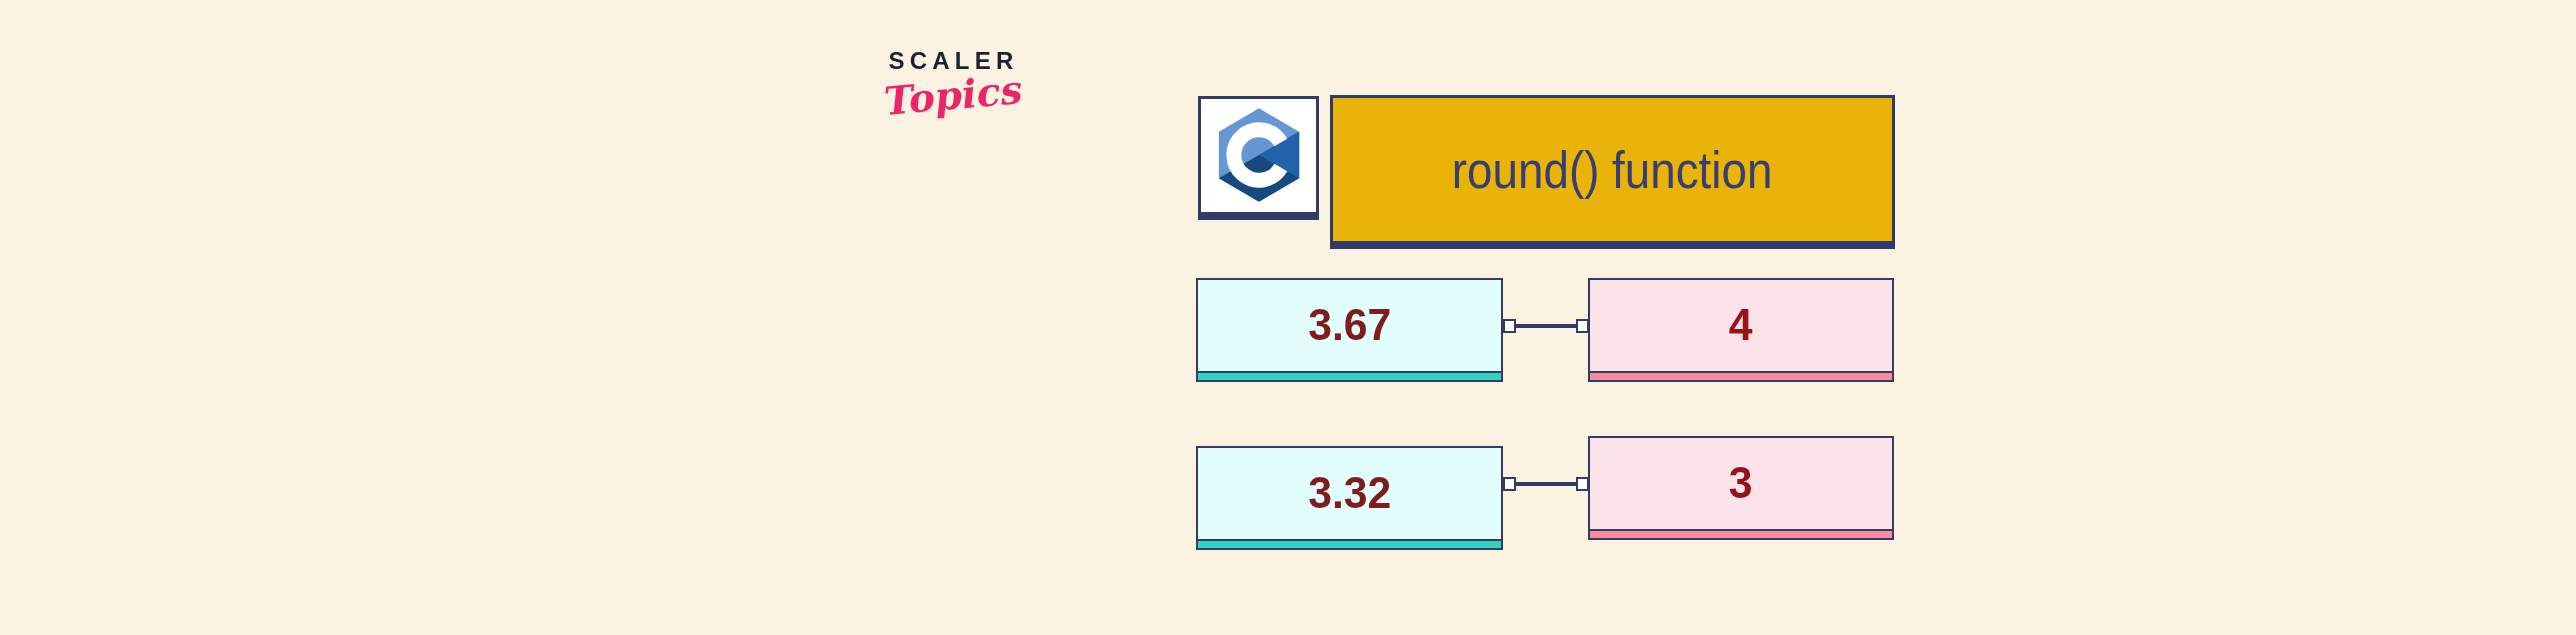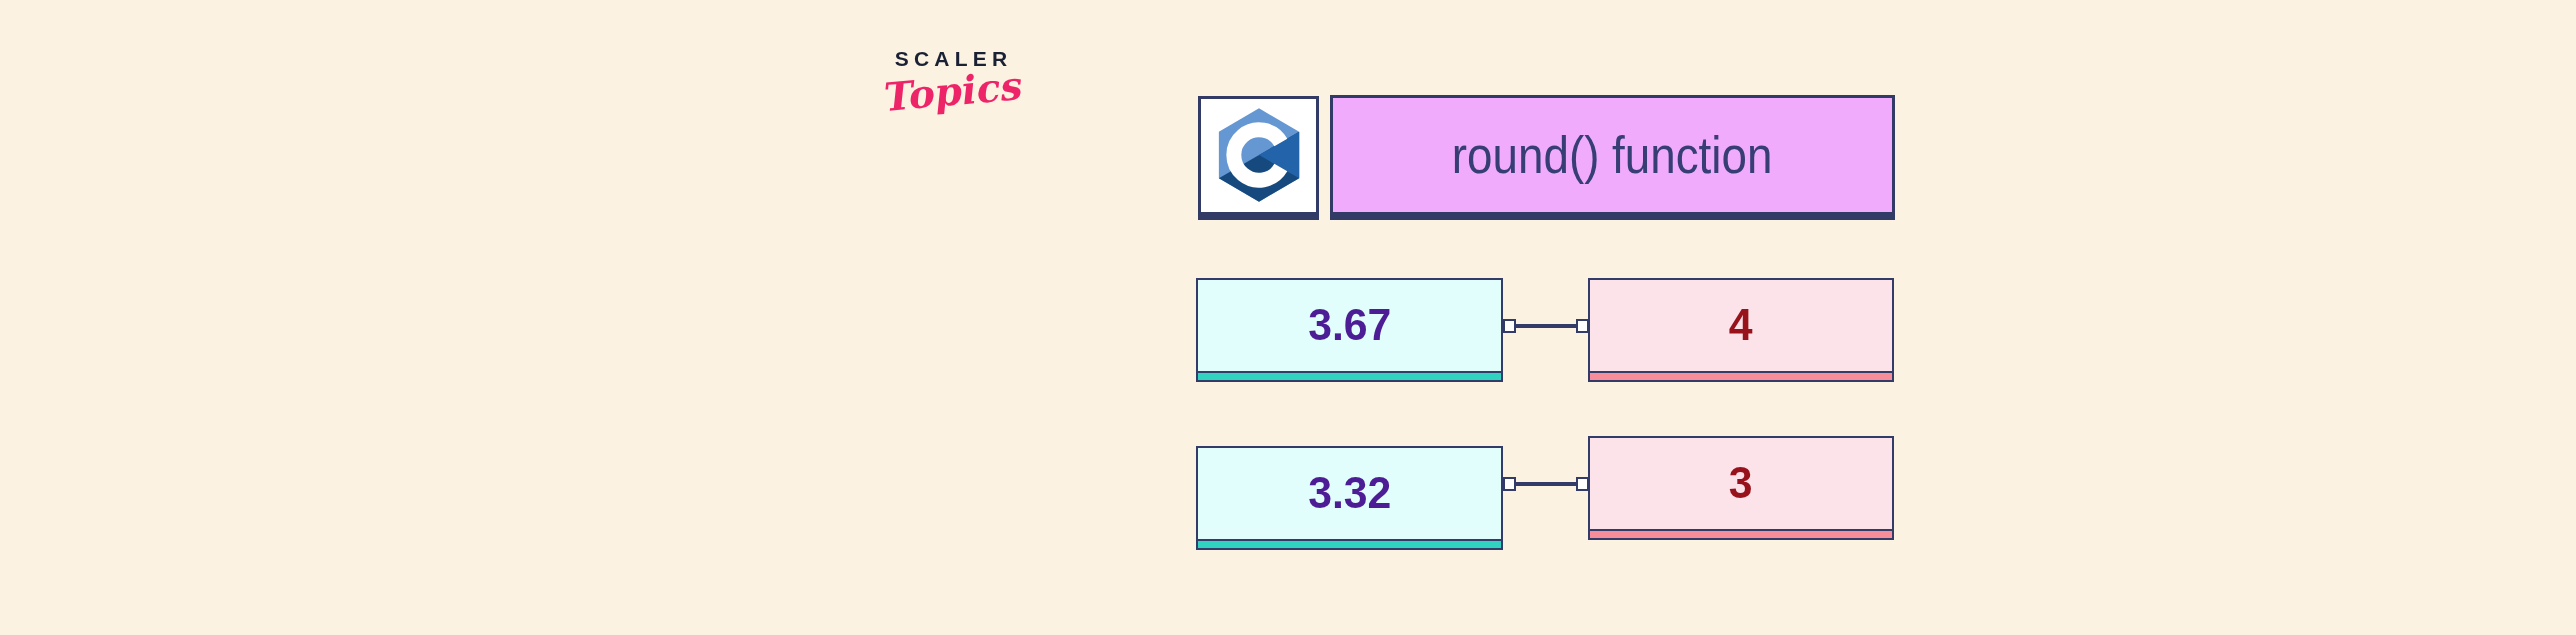--- a/index.html
+++ b/index.html
@@ -18,21 +18,21 @@
     position: absolute;
     left: 876px;
     top: 47px;
     width: 155px;
     text-align: center;
   }
   .logo .brand {
     display: block;
     font-family: "Liberation Sans", sans-serif;
     font-weight: 800;
-    font-size: 21px;
+    font-size: 24px;
     letter-spacing: 5.2px;
     color: #1b2135;
   }
   .logo .sub {
     display: inline-block;
     margin-top: -3.1px;
     font-family: "DejaVu Serif", serif;
     font-style: italic;
     font-weight: bold;
     font-size: 39px;
@@ -46,22 +46,22 @@
     left: 1198px; top: 96px;
     width: 121px; height: 124px;
     background: #ffffff;
     border: 3.1px solid #323b66;
     border-bottom-width: 8.8px;
     display: flex; align-items: center; justify-content: center;
   }
   .title-box {
     position: absolute;
     left: 1330px; top: 95px;
-    width: 565px; height: 125px;
-    background: #f0abfc;
+    width: 565px; height: 154px;
+    background: #eab308;
     border: 3.1px solid #323b66;
     border-bottom-width: 8.8px;
     display: flex; align-items: center; justify-content: center;
   }
   .title-box .title {
     display: inline-block;
     font-size: 52px;
     font-weight: 400;
     color: #363e74;
     transform: scaleX(0.88);
@@ -79,21 +79,21 @@
     display: flex; align-items: center; justify-content: center;
     font-weight: bold;
     font-size: 45px;
   }
   .value-box .value span { display: inline-block; transform: scaleX(0.95); }
   .value-box .strip {
     height: 9.3px;
     border-top: 2.1px solid #333c68;
   }
   .box-cyan { background: #e1fdfc; }
-  .box-cyan .value { color: #4c1d95; }
+  .box-cyan .value { color: #7f1d1d; }
   .box-cyan .strip { background: #2fd3c0; }
   .box-pink { background: #fce2e9; }
   .box-pink .value { color: #97121a; }
   .box-pink .strip { background: #f68d99; }
 
   .connector {
     position: absolute;
     width: 86px; height: 14px;
     display: flex; align-items: center;
   }

